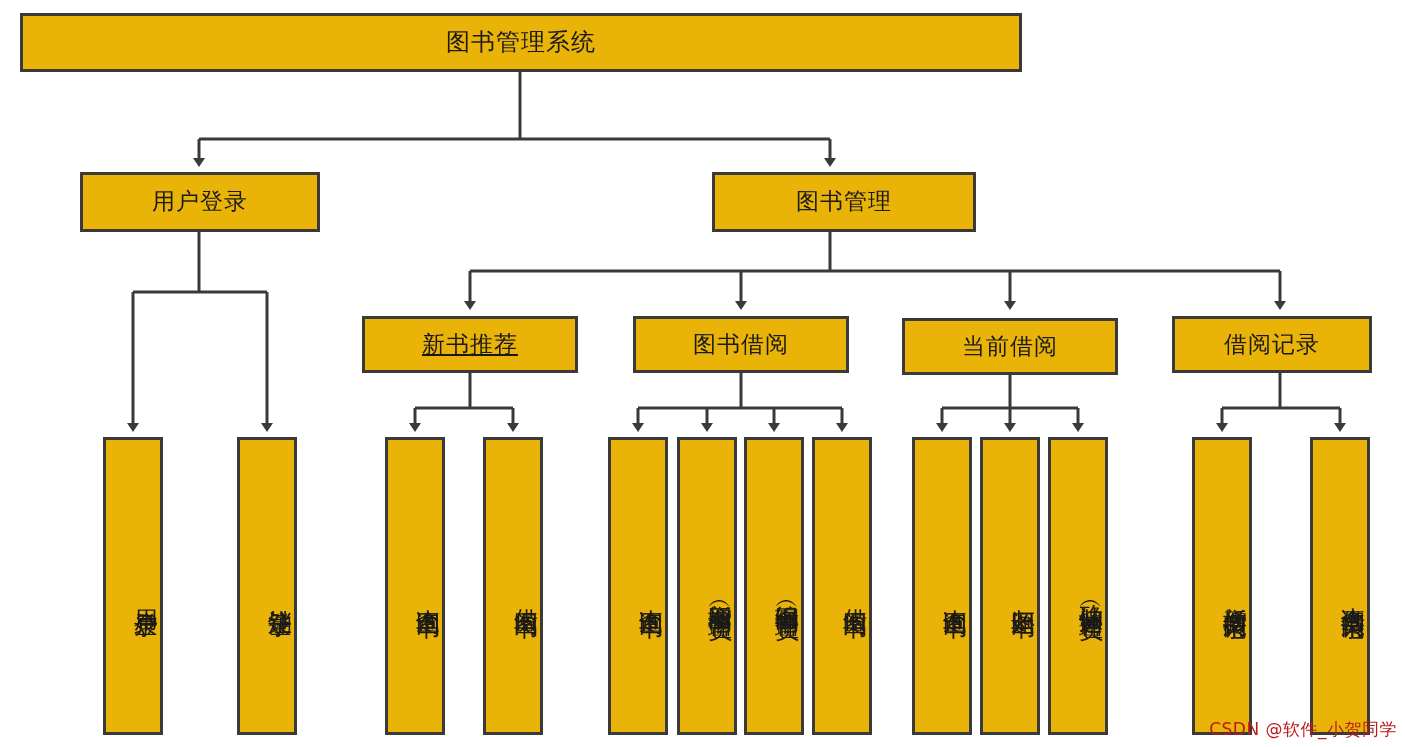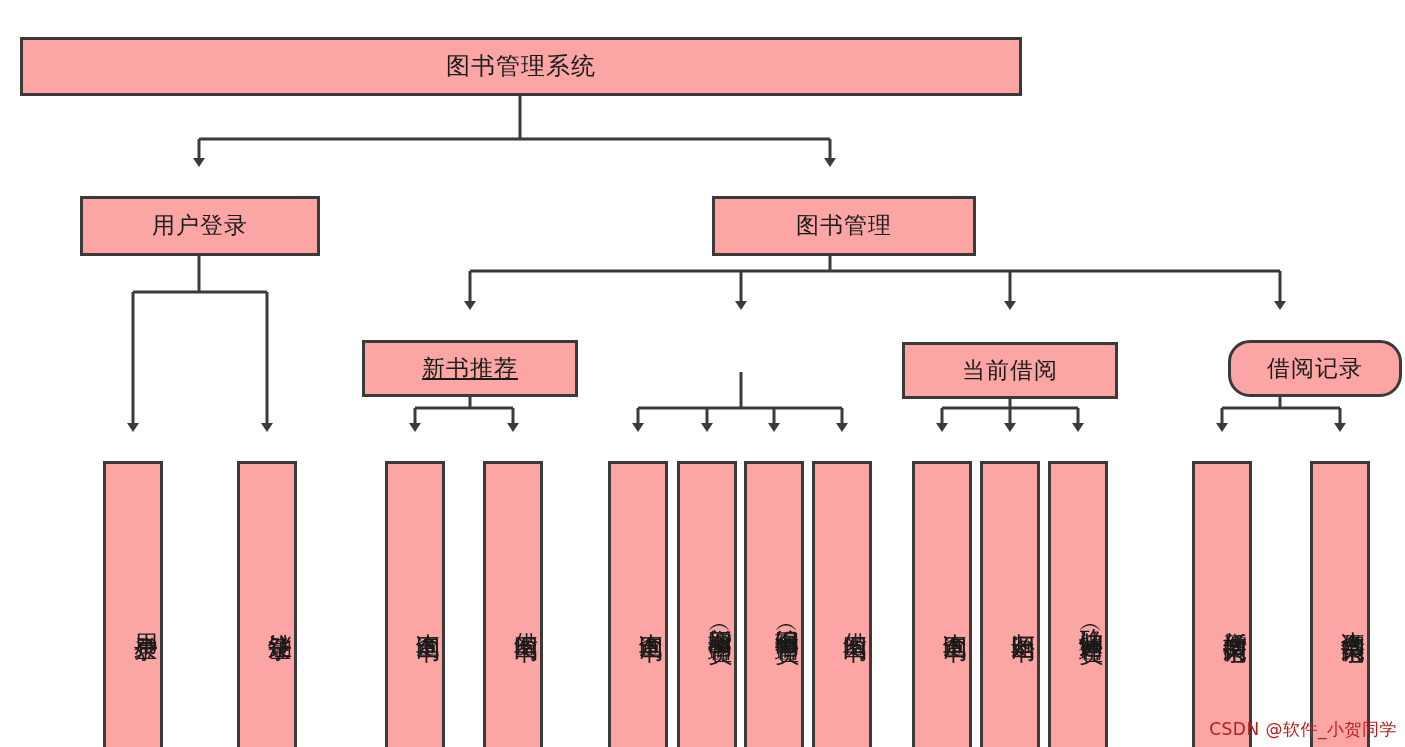--- a/index.html
+++ b/index.html
@@ -14,26 +14,25 @@
     position: relative;
     width: 1405px;
     height: 747px;
     background: #ffffff;
     overflow: hidden;
   }
   .node {
     position: absolute;
     box-sizing: border-box;
     border: 3px solid #3a3a3a;
-    background: #fca5a5;
+    background: #eab308;
     display: flex;
     align-items: center;
     justify-content: center;
     color: #1a1a1a;
-    margin-top: 24px;
   }
   .node-h {
     font-size: 23px;
     line-height: 1.1;
     letter-spacing: 1px;
     white-space: nowrap;
   }
   .node-root {
     font-size: 24px;
   }
@@ -132,24 +131,27 @@
   <div class="node node-h" style="left:80px; top:172px; width:240px; height:60px;">
     <span>用户登录</span>
   </div>
   <div class="node node-h" style="left:712px; top:172px; width:264px; height:60px;">
     <span>图书管理</span>
   </div>
 
   <div class="node node-h" style="left:362px; top:316px; width:216px; height:57px;text-decoration:underline;">
     <span>新书推荐</span>
   </div>
+  <div class="node node-h" style="left:633px; top:316px; width:216px; height:57px;">
+    <span>图书借阅</span>
+  </div>
   <div class="node node-h" style="left:902px; top:318px; width:216px; height:57px;">
     <span>当前借阅</span>
   </div>
-  <div class="node node-h" style="left:1228px; top:316px; width:174px; height:57px;border-radius:22px;">
+  <div class="node node-h" style="left:1172px; top:316px; width:200px; height:57px;">
     <span>借阅记录</span>
   </div>
 
   <div class="node node-v" style="left:103px; top:437px; width:60px; height:298px;">
     <span class="vtext">用户登录</span>
   </div>
   <div class="node node-v" style="left:237px; top:437px; width:60px; height:298px;">
     <span class="vtext">注销登录</span>
   </div>
 

